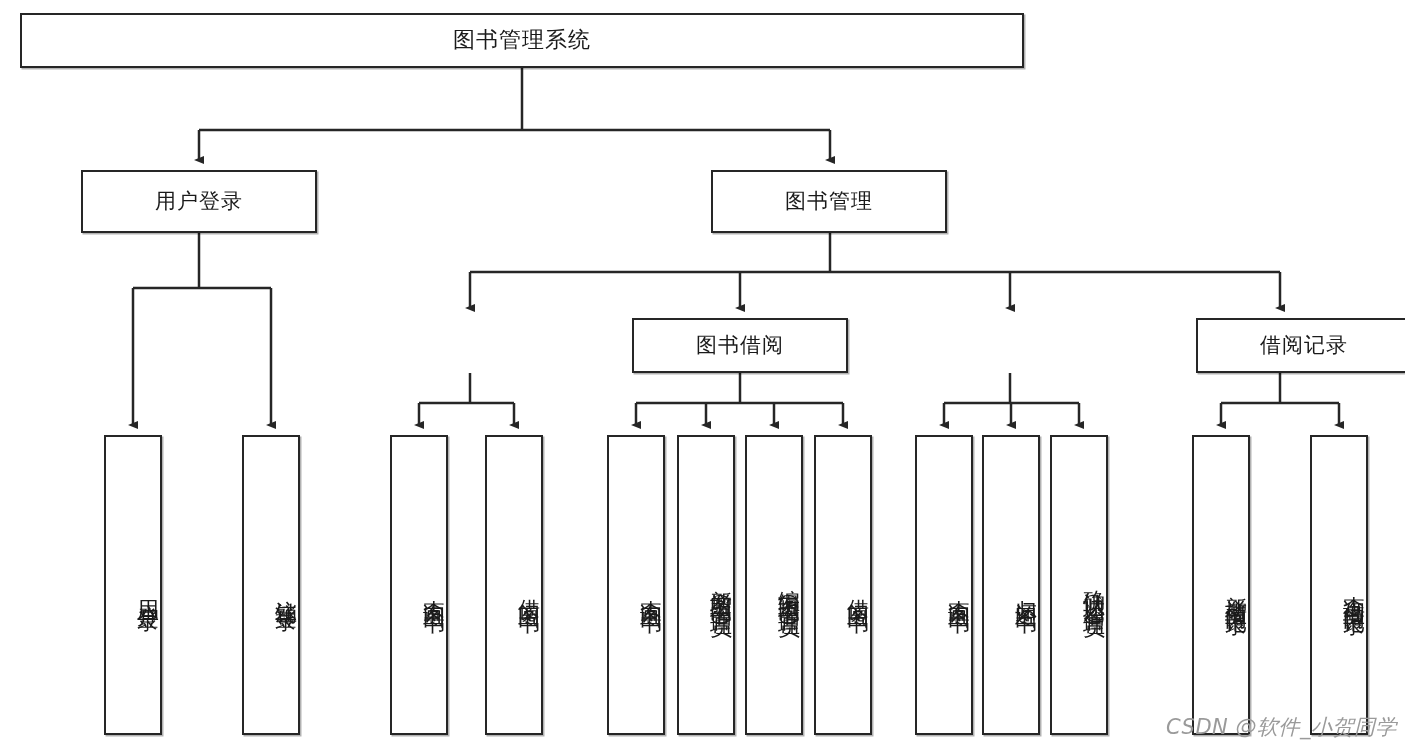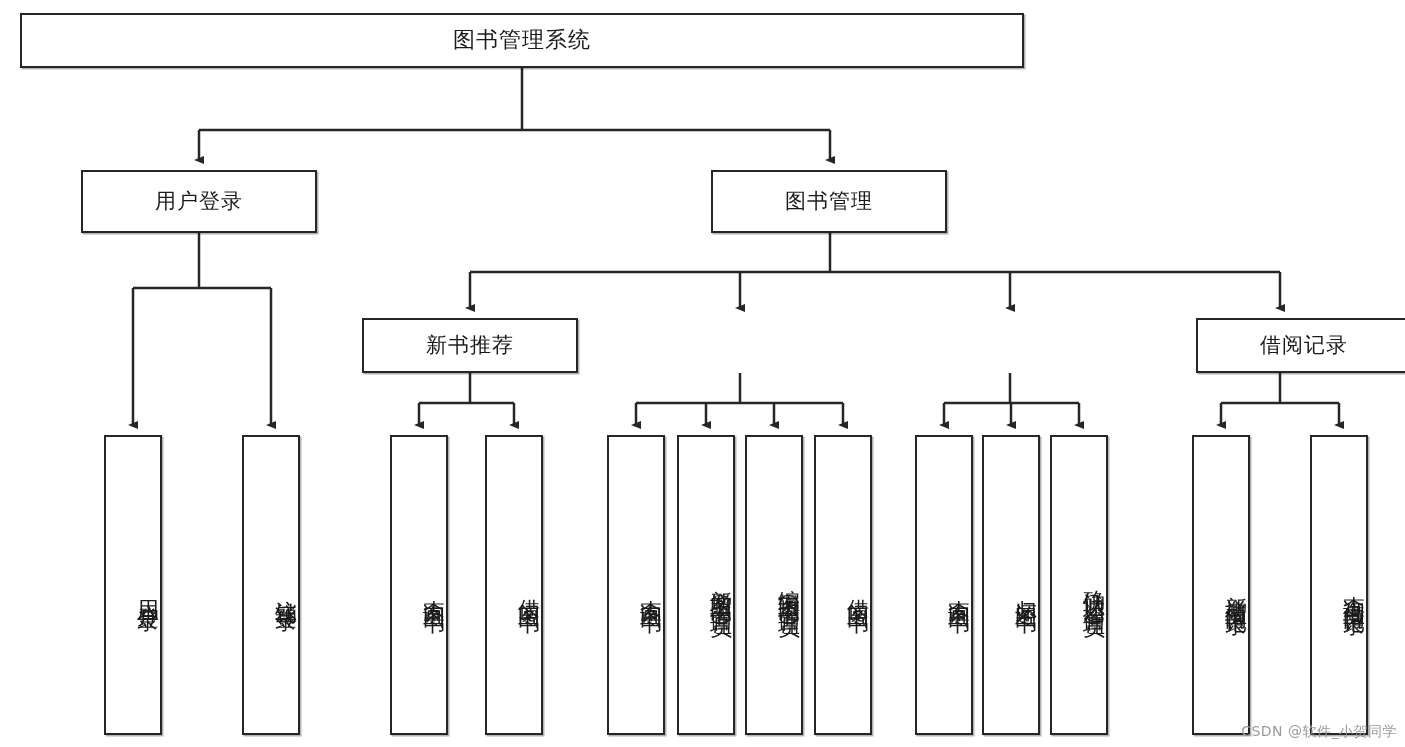--- a/index.html
+++ b/index.html
@@ -53,25 +53,26 @@
     justify-content: center;
     line-height: 1.05;
   }
   .node.vert > span {
     display: block;
   }
   .watermark {
     position: absolute;
     right: 8px;
     bottom: 6px;
-    font-size: 14px;
+    font-size: 21px;
     color: #9a9a9a;
     letter-spacing: 0.5px;
     white-space: nowrap;
     pointer-events: none;
+    font-style: italic;
   }
 </style>
 </head>
 <body>
 
 <div id="canvas">
 
   <svg id="wires" viewBox="0 0 1405 747" xmlns="http://www.w3.org/2000/svg">
     <defs>
       <marker id="arrow" markerWidth="10" markerHeight="10" refX="5" refY="5" orient="auto" markerUnits="userSpaceOnUse">
@@ -126,22 +127,22 @@
     <span>图书管理系统</span>
   </div>
 
   <div class="node horiz" style="left:81px; top:170px; width:236px; height:63px;">
     <span>用户登录</span>
   </div>
   <div class="node horiz" style="left:711px; top:170px; width:236px; height:63px;">
     <span>图书管理</span>
   </div>
 
-  <div class="node horiz" style="left:362px; top:318px; width:216px; height:55px;">
-    <span>新书推荐</span>
+  <div class="node horiz" style="left:632px; top:318px; width:216px; height:55px;">
+    <span>图书借阅</span>
   </div>
   <div class="node horiz" style="left:1196px; top:318px; width:216px; height:55px;">
     <span>借阅记录</span>
   </div>
 
   <div class="node vert" style="left:104px; top:435px; width:58px; height:300px;">
     <span>用户登录</span>
   </div>
   <div class="node vert" style="left:242px; top:435px; width:58px; height:300px;">
     <span>注销登录</span>

